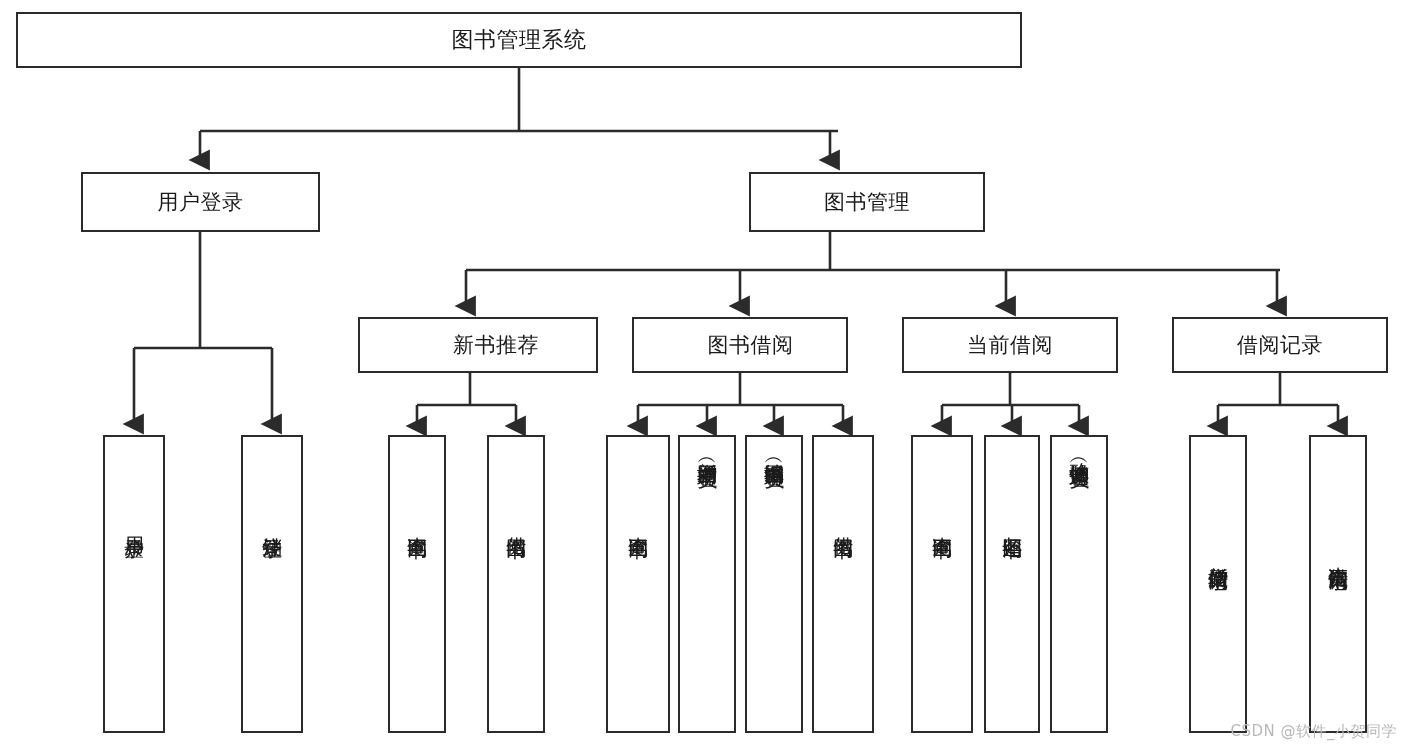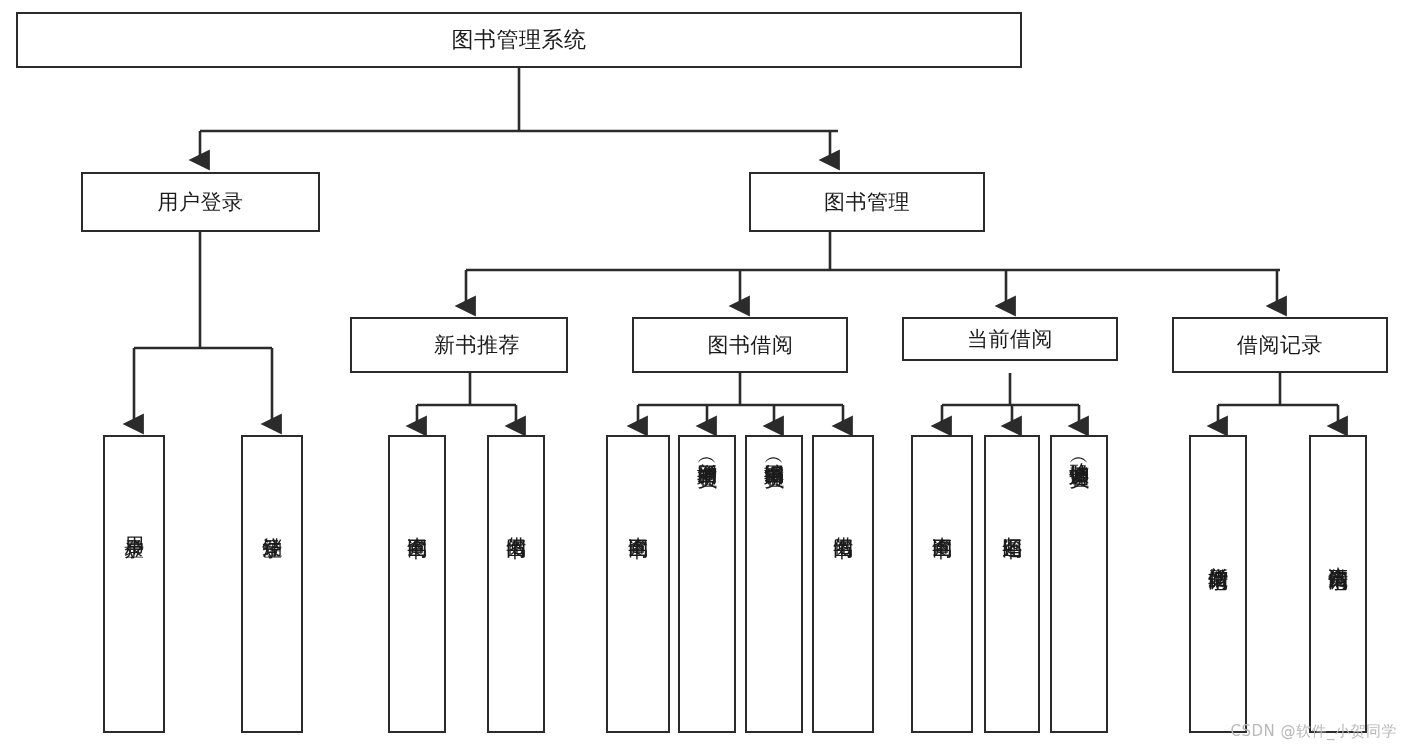--- a/index.html
+++ b/index.html
@@ -139,27 +139,27 @@
     <span class="node-label">图书管理系统</span>
   </div>
 
   <div class="node node-branch" style="left: 81px; top: 172px; width: 239px; height: 60px;">
     <span class="node-label">用户登录</span>
   </div>
   <div class="node node-branch" style="left: 712px; top: 172px; width: 236px; height: 60px; margin-left: 37px;">
     <span class="node-label">图书管理</span>
   </div>
 
-  <div class="node node-branch" style="left: 350px; top: 317px; width: 218px; height: 56px; padding-left: 36px;">
+  <div class="node node-branch" style="left: 358px; top: 317px; width: 240px; height: 56px; padding-left: 36px;">
     <span class="node-label">新书推荐</span>
   </div>
   <div class="node node-branch" style="left: 632px; top: 317px; width: 216px; height: 56px; padding-left: 21px;">
     <span class="node-label">图书借阅</span>
   </div>
-  <div class="node node-branch" style="left: 902px; top: 317px; width: 216px; height: 44px;">
+  <div class="node node-branch" style="left: 902px; top: 317px; width: 216px; height: 56px;">
     <span class="node-label">当前借阅</span>
   </div>
   <div class="node node-branch" style="left: 1172px; top: 317px; width: 216px; height: 56px;">
     <span class="node-label">借阅记录</span>
   </div>
 
   <div class="node node-leaf leaf-mid" style="left: 103px; top: 435px; width: 62px; height: 298px;">
     <span class="node-label">用户登录</span>
   </div>
   <div class="node node-leaf leaf-mid" style="left: 241px; top: 435px; width: 62px; height: 298px;">

